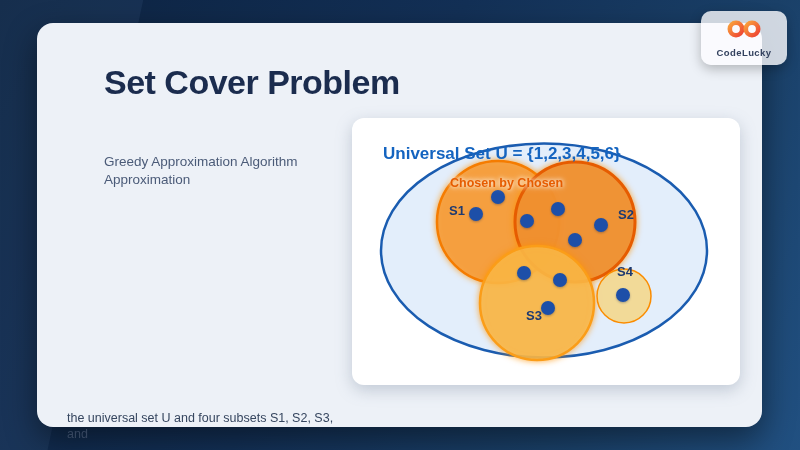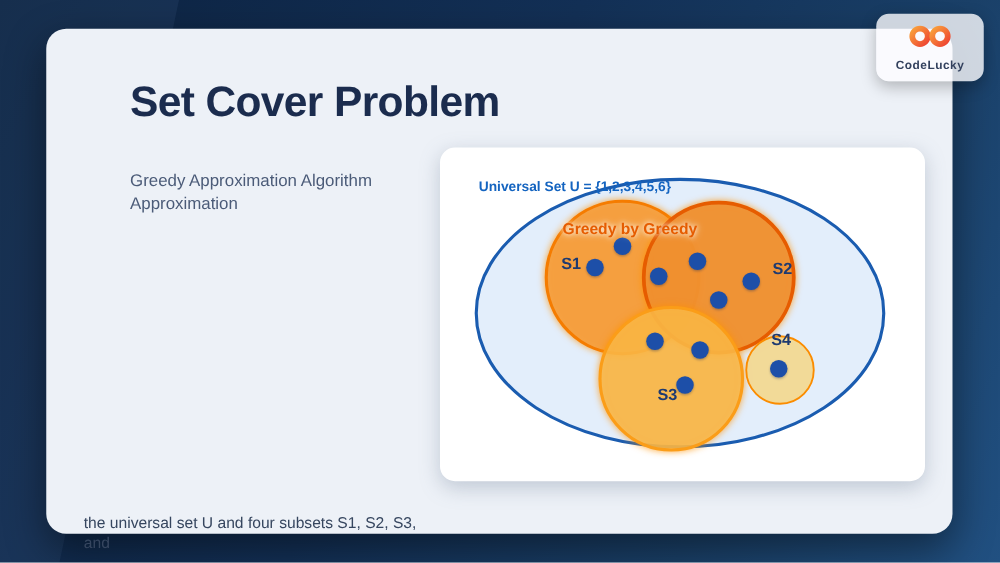--- a/index.html
+++ b/index.html
@@ -15,32 +15,32 @@
   .main-card{
     position:absolute;left:37px;top:23px;width:725px;height:404px;
     background:#edf1f7;border-radius:16px;
     box-shadow:0 12px 32px rgba(0,0,0,0.45);
   }
   .title{
     position:absolute;left:67px;top:40px;
     font-size:34px;font-weight:800;letter-spacing:-0.5px;color:#1b2c4e;
   }
   .subtitle{
-    position:absolute;left:67px;top:113px;
+    position:absolute;left:67px;top:130px;
     font-size:13.5px;line-height:18px;font-weight:500;color:#4b5b78;
   }
   .diagram-card{
     position:absolute;left:352px;top:118px;width:388px;height:267px;
     background:#ffffff;border-radius:12px;
     box-shadow:0 5px 16px rgba(110,125,150,0.35);
   }
   .diagram-card svg{position:absolute;left:0;top:0;}
   .universal-label{
     position:absolute;left:31px;top:26px;
-    font-size:11px;font-weight:700;color:#1464c0;white-space:nowrap;
+    font-size:17px;font-weight:700;color:#1464c0;white-space:nowrap;
   }
   .greedy-label{
     position:absolute;left:98px;top:58px;
     font-size:12.5px;font-weight:700;color:#e65c00;white-space:nowrap;
     text-shadow:0 0 4px rgba(255,255,255,0.9),0 0 7px rgba(255,255,255,0.7);
   }
   .set-label{
     font-size:13px;font-weight:700;fill:#1e3a70;
     font-family:"Liberation Sans","DejaVu Sans",sans-serif;
   }
@@ -90,21 +90,21 @@
       <circle cx="172" cy="155" r="7" fill="#1d4fa8" class="dot"></circle>
       <circle cx="208" cy="162" r="7" fill="#1d4fa8" class="dot"></circle>
       <circle cx="196" cy="190" r="7" fill="#1d4fa8" class="dot"></circle>
       <circle cx="271" cy="177" r="7" fill="#1d4fa8" class="dot"></circle>
       <text x="97" y="97" class="set-label">S1</text>
       <text x="266" y="101" class="set-label">S2</text>
       <text x="174" y="202" class="set-label">S3</text>
       <text x="265" y="158" class="set-label">S4</text>
     </svg>
   <div class="universal-label">Universal Set U = {1,2,3,4,5,6}</div>
-  <div class="greedy-label">Greedy by Greedy</div>
+  <div class="greedy-label">Chosen by Chosen</div>
 </div>
 
 <div class="description">
   <div><span>the universal set U and four subsets S1, S2, S3, and</span></div>
 
 </div>
 
 <div class="logo-card">
   <svg width="38" height="20" viewBox="0 0 38 20">
     <defs>

